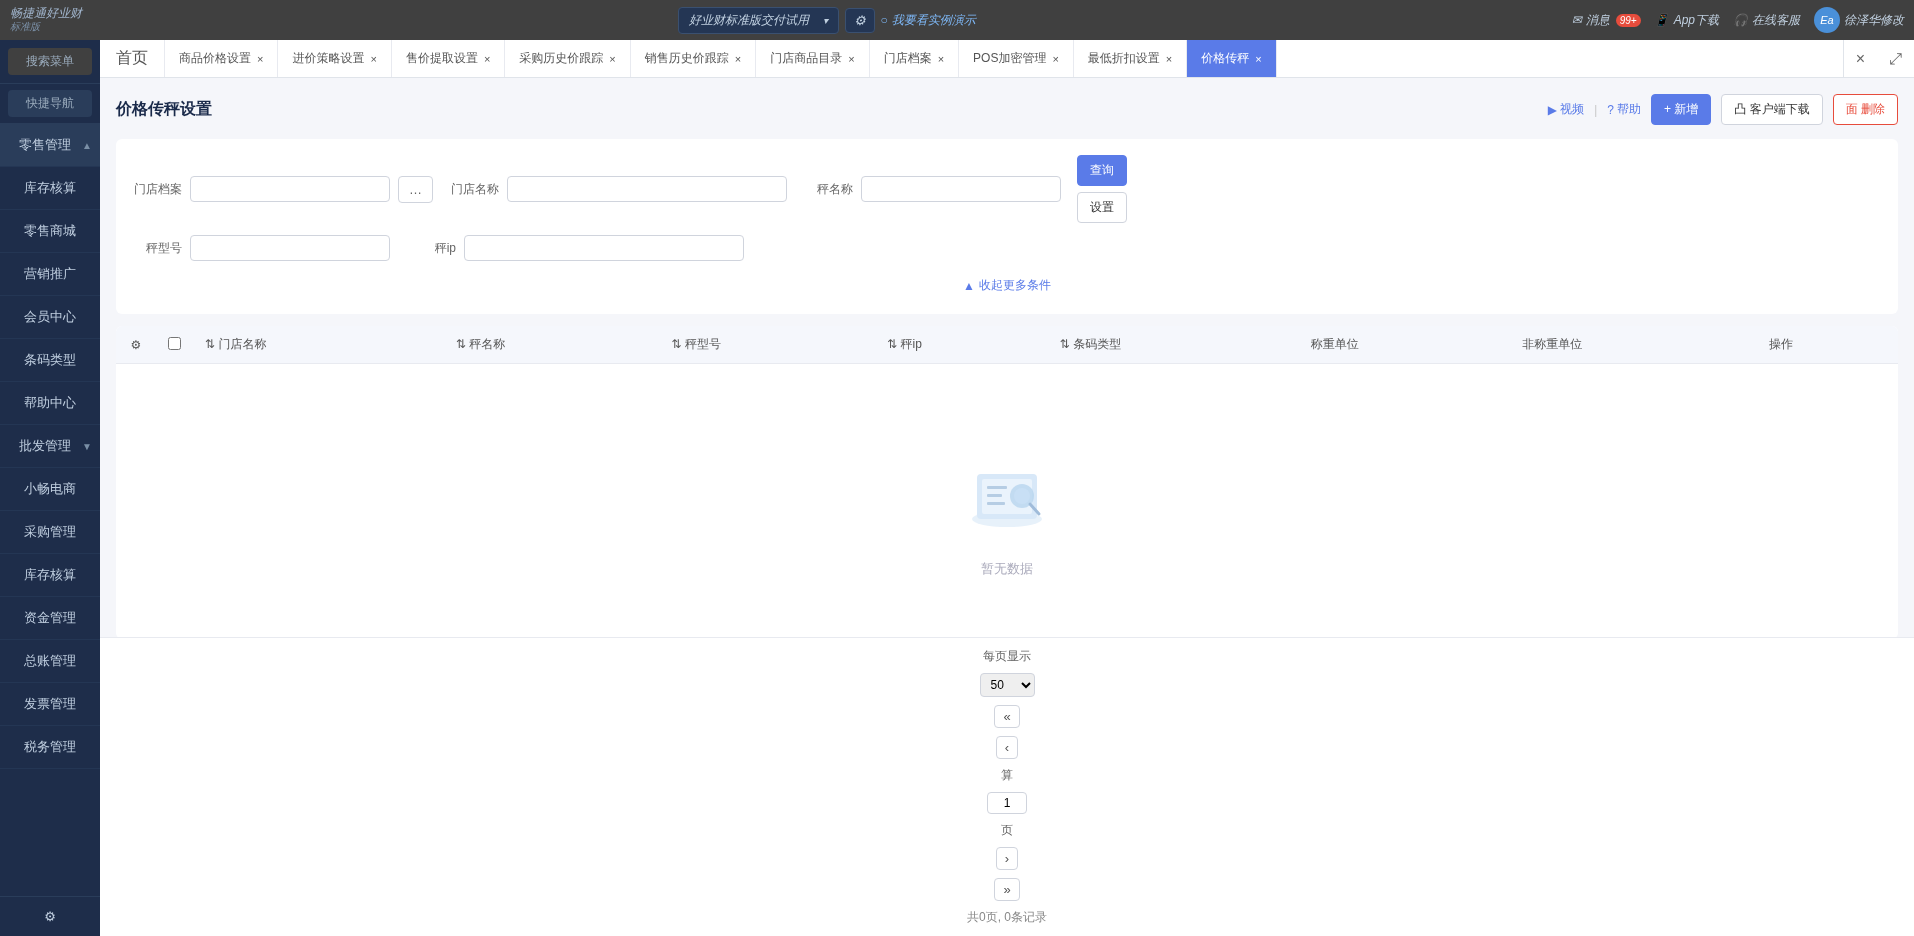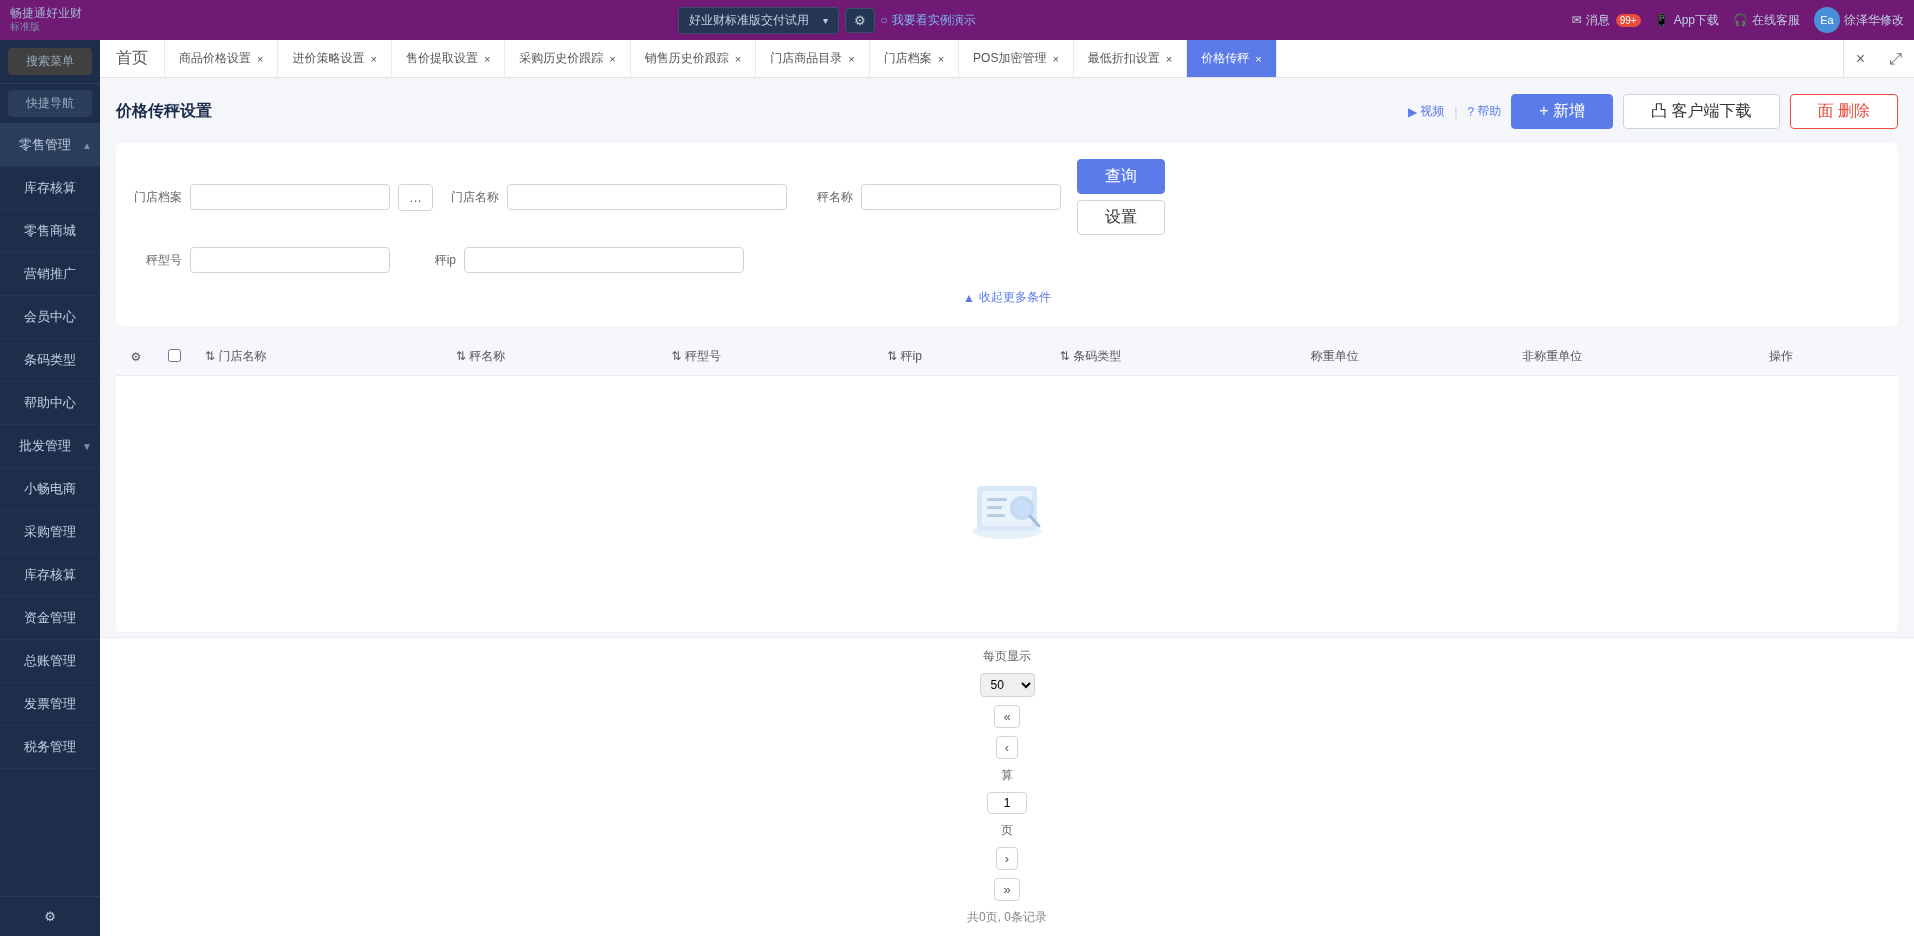--- a/index.html
+++ b/index.html
@@ -1,19 +1,19 @@
 <!DOCTYPE html>
 <html><head>
   <meta charset="utf-8">
   <style>
     * { box-sizing: border-box; margin: 0; padding: 0; }
     body { font-family: 'Microsoft YaHei', Arial, sans-serif; font-size: 13px; background: #f0f2f5; color: #333; display: flex; flex-direction: column; height: 936px; overflow: hidden; }
 
     
-    .top-bar { height: 40px; background: #701a75; display: flex; justify-content: space-between; padding: 0 10px; color: #fff; flex-shrink: 0; }
+    .top-bar { height: 40px; background: #404040; display: flex; justify-content: space-between; padding: 0 10px; color: #fff; flex-shrink: 0; font-style: italic; }
     .top-bar-left { display: flex; align-items: center; gap: 8px; }
     .logo-text { font-size: 12px; color: #a0b4cc; line-height: 1.2; }
     .version-badge { font-size: 10px; color: #7a8fa6; }
     .top-bar-center { display: flex; align-items: center; gap: 6px; }
     .env-selector { background: #243654; border: 1px solid #3a5070; border-radius: 4px; color: #c0d0e0; padding: 4px 10px; font-size: 12px; display: flex; align-items: center; gap: 14px; cursor: pointer; }
     .env-selector .arrow { font-size: 10px; }
     .gear-btn { background: #243654; border: 1px solid #3a5070; border-radius: 4px; color: #c0d0e0; padding: 4px 8px; cursor: pointer; font-size: 13px; }
     .demo-link { color: #7eb8f7; font-size: 12px; cursor: pointer; display: flex; align-items: center; gap: 4px; }
     .top-bar-right { display: flex; align-items: center; gap: 14px; color: #c0d0e0; font-size: 12px; }
     .top-bar-right .item { display: flex; align-items: center; gap: 4px; cursor: pointer; }
@@ -47,21 +47,21 @@
     .tab-bar-end { display: flex; align-items: center; margin-left: auto; border-left: 1px solid #e0e4ea; flex-shrink: 0; }
     .tab-bar-end .icon-btn { padding: 0 12px; height: 38px; display: flex; align-items: center; cursor: pointer; color: #666; font-size: 16px; }
 
     
     .page-content { flex: 1; overflow: auto; padding: 16px; }
     .page-header { display: flex; align-items: center; justify-content: space-between; margin-bottom: 14px; }
     .page-title { font-size: 16px; font-weight: bold; color: #1a2a4a; }
     .page-actions { display: flex; align-items: center; gap: 10px; }
     .action-link { color: #5a7be8; font-size: 12px; cursor: pointer; display: flex; align-items: center; gap: 3px; }
     .divider-v { color: #ccc; }
-    .btn { padding: 6px 27px; border-radius: 4px; font-size: 16px; cursor: pointer; border: 1px solid transparent; display: flex; align-items: center; gap: 4px; }
+    .btn { padding: 6px 12px; border-radius: 4px; font-size: 12px; cursor: pointer; border: 1px solid transparent; display: flex; align-items: center; gap: 4px; }
     .btn-primary { background: #5a7be8; color: #fff; border-color: #5a7be8; }
     .btn-default { background: #fff; color: #333; border-color: #d0d4dd; }
     .btn-danger { background: #fff; color: #e74c3c; border-color: #e74c3c; }
 
     
     .search-panel { background: #fff; border-radius: 6px; padding: 16px; margin-bottom: 12px; }
     .search-row { display: flex; align-items: center; gap: 16px; margin-bottom: 12px; flex-wrap: wrap; }
     .search-field { display: flex; align-items: center; gap: 8px; }
     .search-label { font-size: 12px; color: #666; white-space: nowrap; min-width: 50px; text-align: right; }
     .search-input { border: 1px solid #d0d4dd; border-radius: 4px; padding: 5px 8px; font-size: 12px; width: 200px; }
@@ -352,20 +352,21 @@
                       <rect x="20" y="30" width="60" height="45" rx="4" fill="#d8e8f8"></rect>
                       <rect x="25" y="35" width="50" height="35" rx="2" fill="#eaf3fc"></rect>
                       <circle cx="65" cy="52" r="12" fill="#b8d4ee" opacity="0.8"></circle>
                       <circle cx="65" cy="52" r="8" fill="#c8dff5"></circle>
                       <line x1="73" y1="60" x2="82" y2="70" stroke="#a0bcda" stroke-width="3" stroke-linecap="round"></line>
                       <rect x="30" y="42" width="20" height="3" rx="1" fill="#a0bcda" opacity="0.7"></rect>
                       <rect x="30" y="50" width="15" height="3" rx="1" fill="#a0bcda" opacity="0.7"></rect>
                       <rect x="30" y="58" width="18" height="3" rx="1" fill="#a0bcda" opacity="0.7"></rect>
                     </svg>
                   </div>
+                  <div class="empty-text">暂无数据</div>
                 </div>
               </td>
             </tr>
           </tbody>
         </table>
       </div>
     </div>
 
     <div class="pagination-bar">
       <span class="label">每页显示</span>

